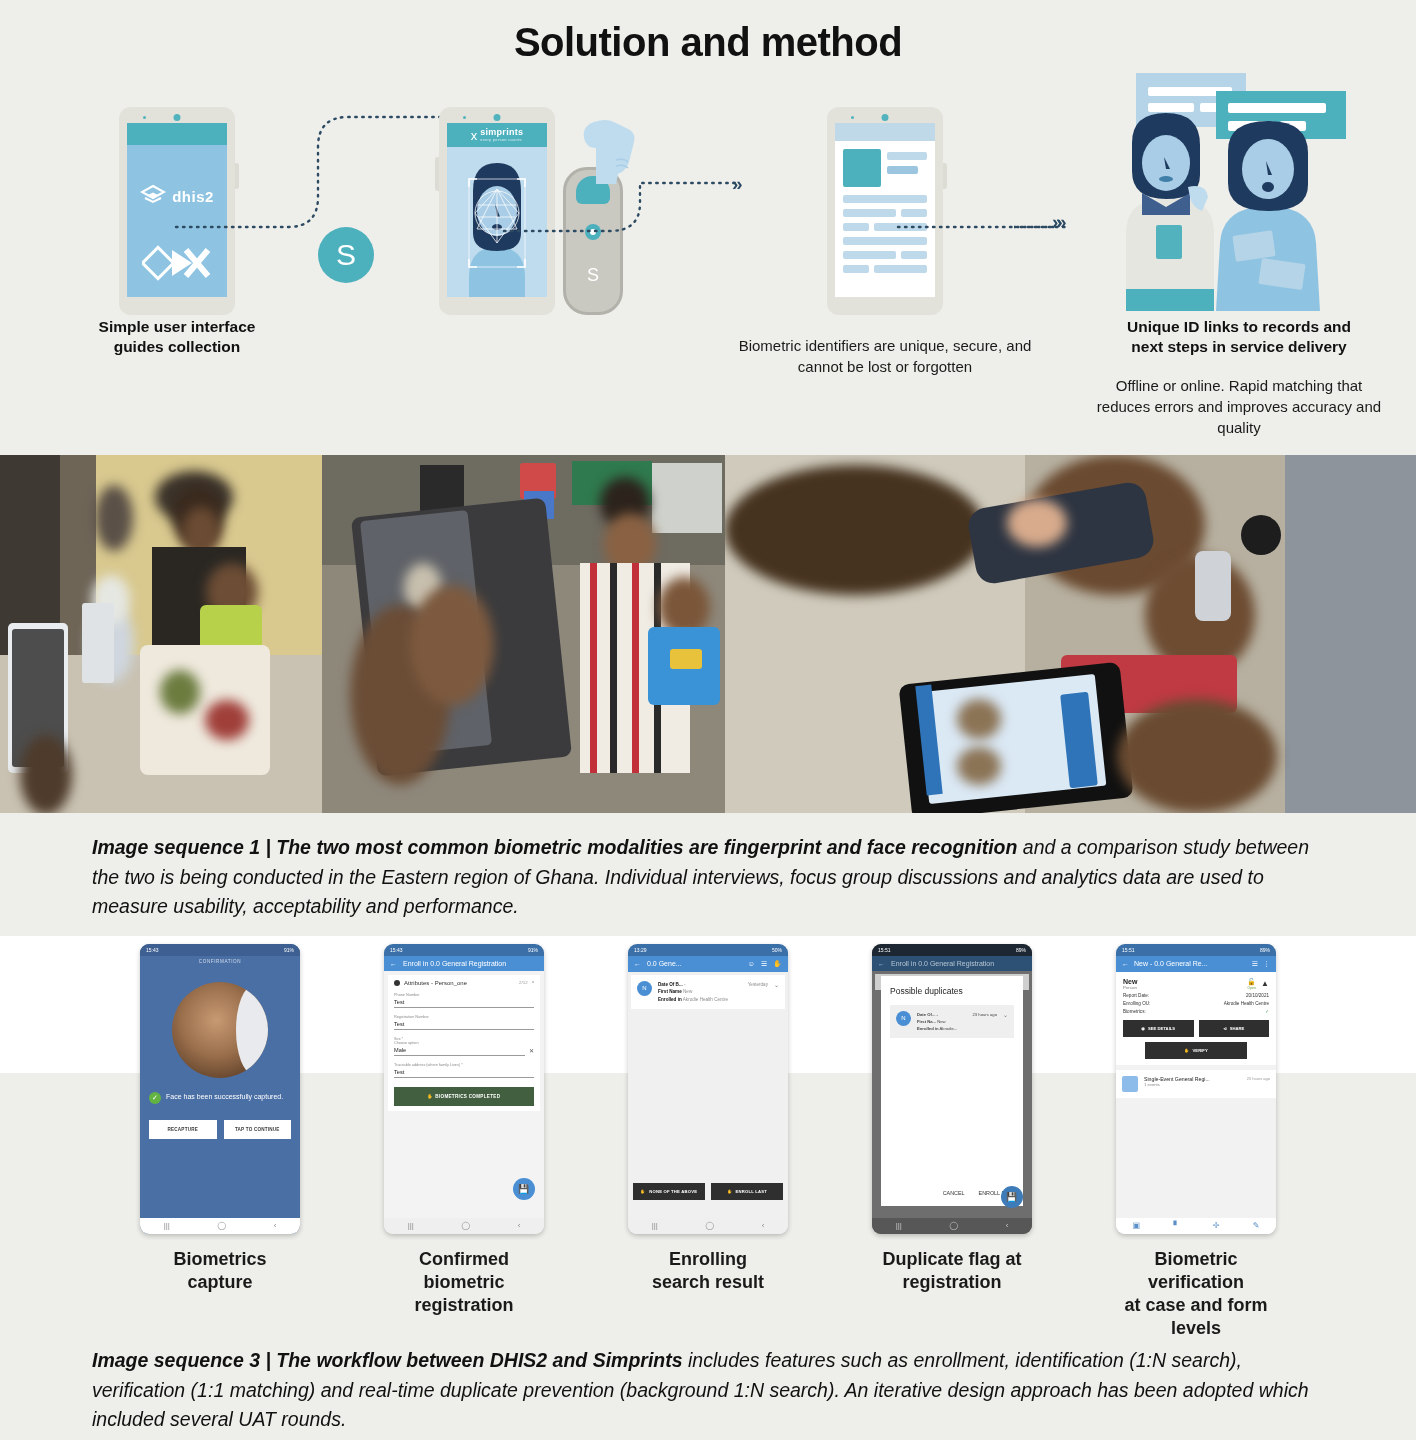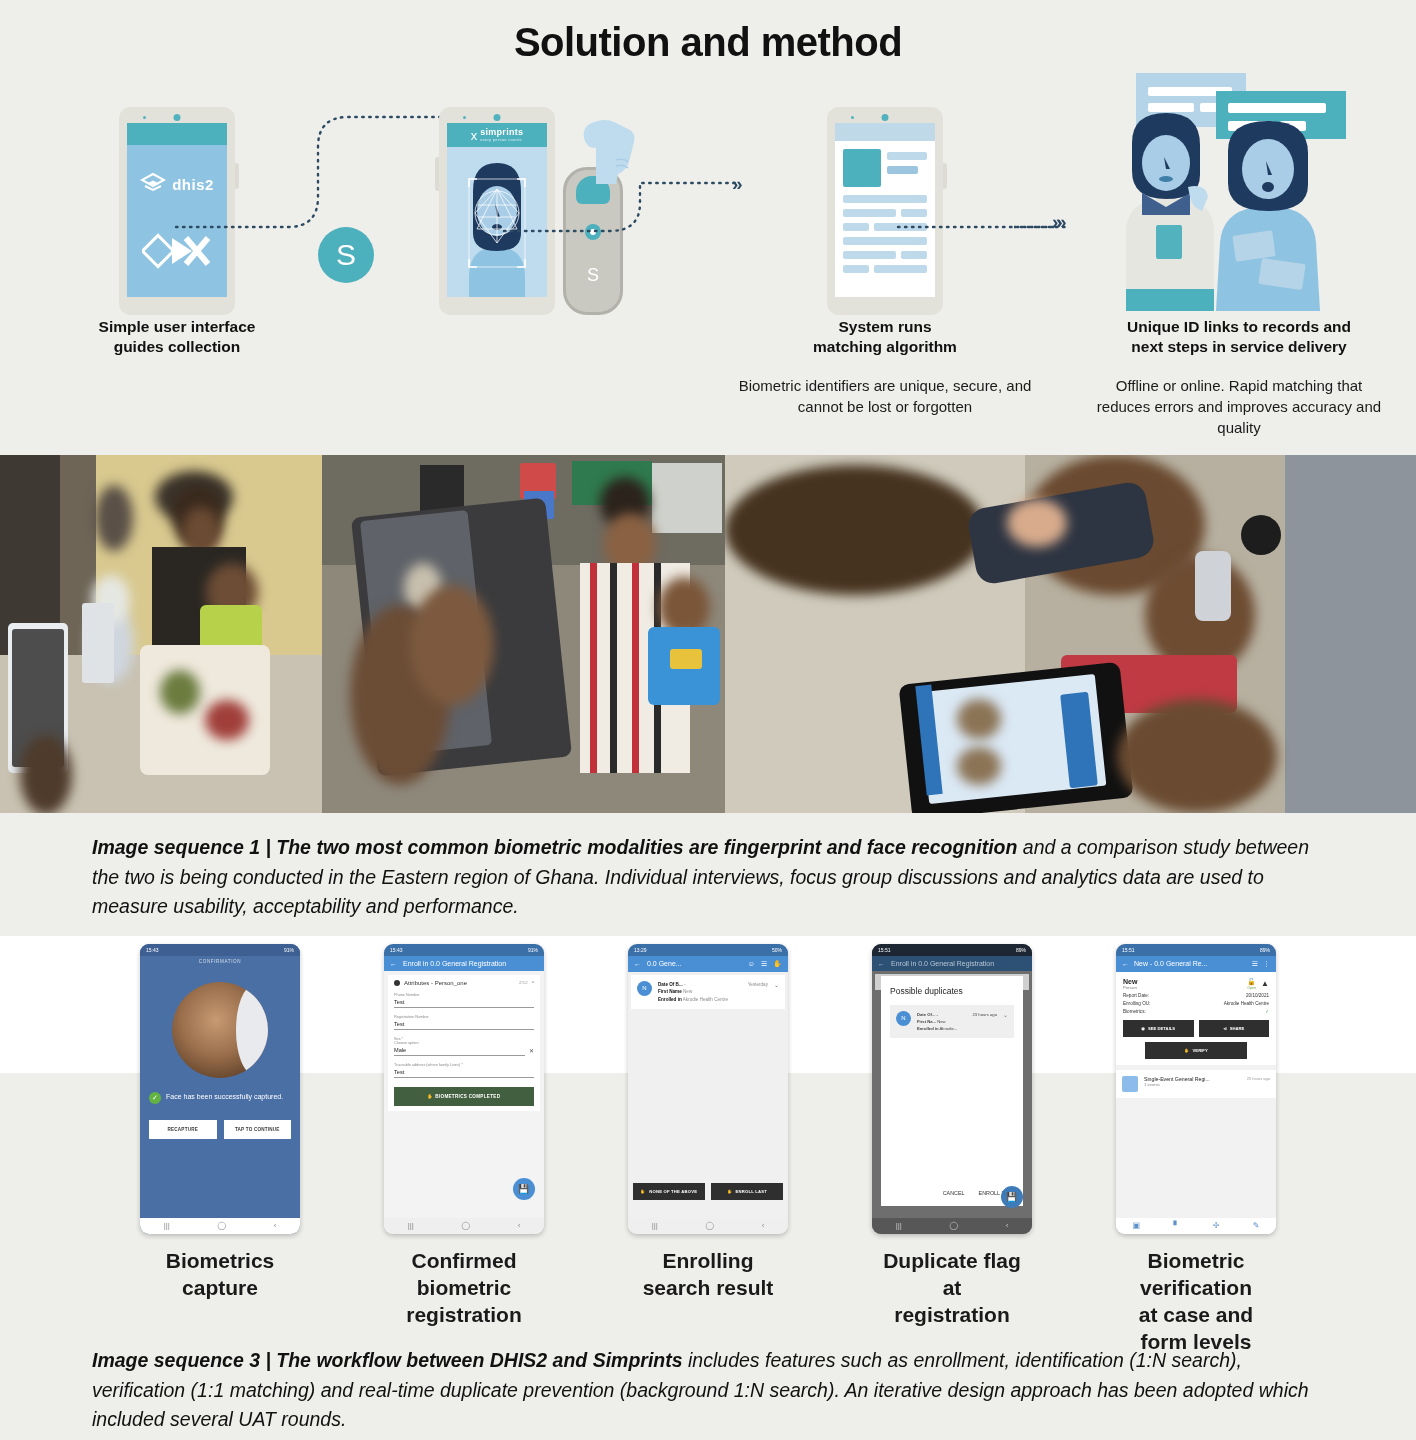--- a/index.html
+++ b/index.html
@@ -72,21 +72,21 @@
   }
   .phone .side-btn2 {
     position: absolute; left: -4px; top: 50px;
     width: 4px; height: 34px; background: #dcdcd4; border-radius: 3px 0 0 3px;
   }
   .screen { width: 100%; height: 100%; overflow: hidden; position: relative; }
 
   
   .scr1 { background: #8ec4e2; }
   .scr1 .topbar { height: 22px; background: #4cb0bd; }
-  .scr1 .logos { padding-top: 26px; text-align: center; }
+  .scr1 .logos { padding-top: 38px; text-align: center; }
   .dhis-row { display: flex; align-items: center; justify-content: center; gap: 6px; }
   .dhis-text { color: #fff; font-size: 15px; font-weight: bold; letter-spacing: 0.5px; }
   .odk-wrap { margin-top: 34px; display: flex; justify-content: center; }
 
   
   .scr2 { background: #bfdcee; }
   .scr2 .topbar {
     height: 24px; background: #4cb0bd;
     display: flex; align-items: center; justify-content: center; gap: 3px;
   }
@@ -205,21 +205,21 @@
     height: 12px; display: flex; align-items: center; justify-content: space-between;
     padding: 0 6px; font-size: 5px; color: #fff;
   }
   .navbar3 {
     position: absolute; bottom: 0; left: 0; right: 0; height: 16px;
     display: flex; align-items: center; justify-content: space-around;
     font-size: 8px; color: #8a8a8a;
   }
   .mock-label {
     margin-top: 14px;
-    font-size: 21px; font-weight: bold; line-height: 1.28;
+    font-size: 18px; font-weight: bold; line-height: 1.28;
   }
 
   
   .m1 { background: #4a6fa5; }
   .m1 .hdr { text-align: center; color: #d4ddea; font-size: 4.6px; letter-spacing: .6px; padding-top: 3px;}
   .m1 .facecircle {
     width: 96px; height: 96px; border-radius: 50%;
     margin: 18px auto 0;
     background: radial-gradient(circle at 46% 40%, #c89a73 0%, #9a6f4c 45%, #6b4a30 75%, #43301f 100%);
     position: relative; overflow: hidden;
@@ -506,22 +506,20 @@
   </div>
 
   <div class="caps-row">
     <div class="cap">
       <div class="cap-h" style="white-space:pre-line">Simple user interface
 guides collection</div>
     </div>
     <div class="cap">
     </div>
     <div class="cap">
-      <div class="cap-h" style="white-space:pre-line">System runs
-matching algorithm</div>
       <div class="cap-b">Biometric identifiers are unique, secure, and cannot be lost or forgotten</div>
     </div>
     <div class="cap">
       <div class="cap-h" style="white-space:pre-line">Unique ID links to records and
 next steps in service delivery</div>
       <div class="cap-b">Offline or online. Rapid matching that reduces errors and improves accuracy and quality</div>
     </div>
   </div>
 </div>
 

